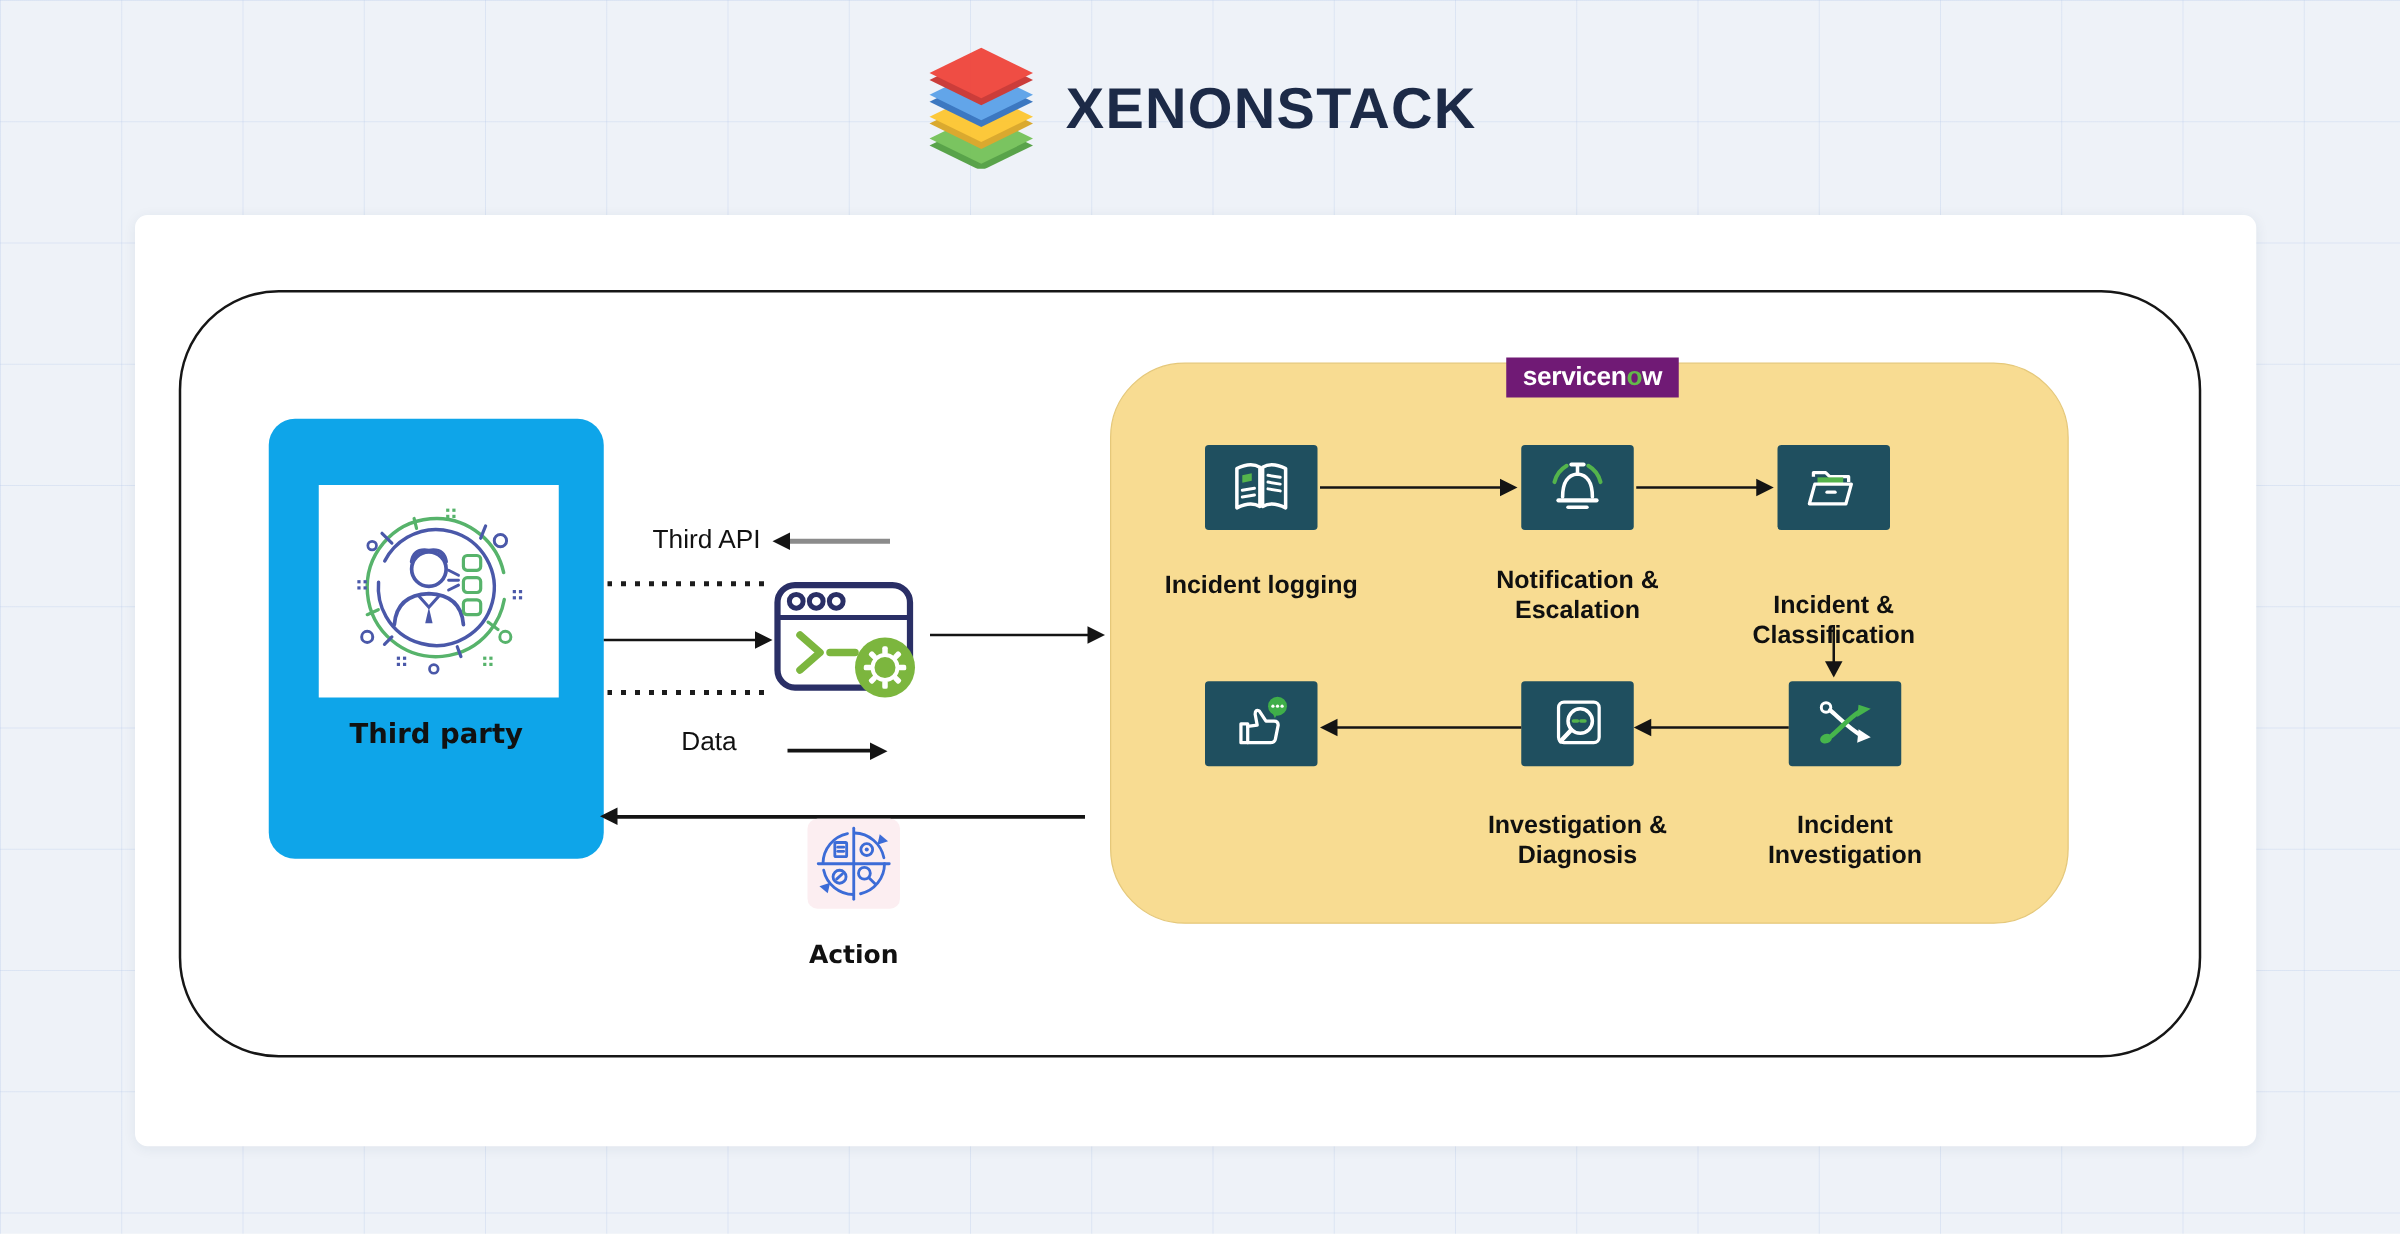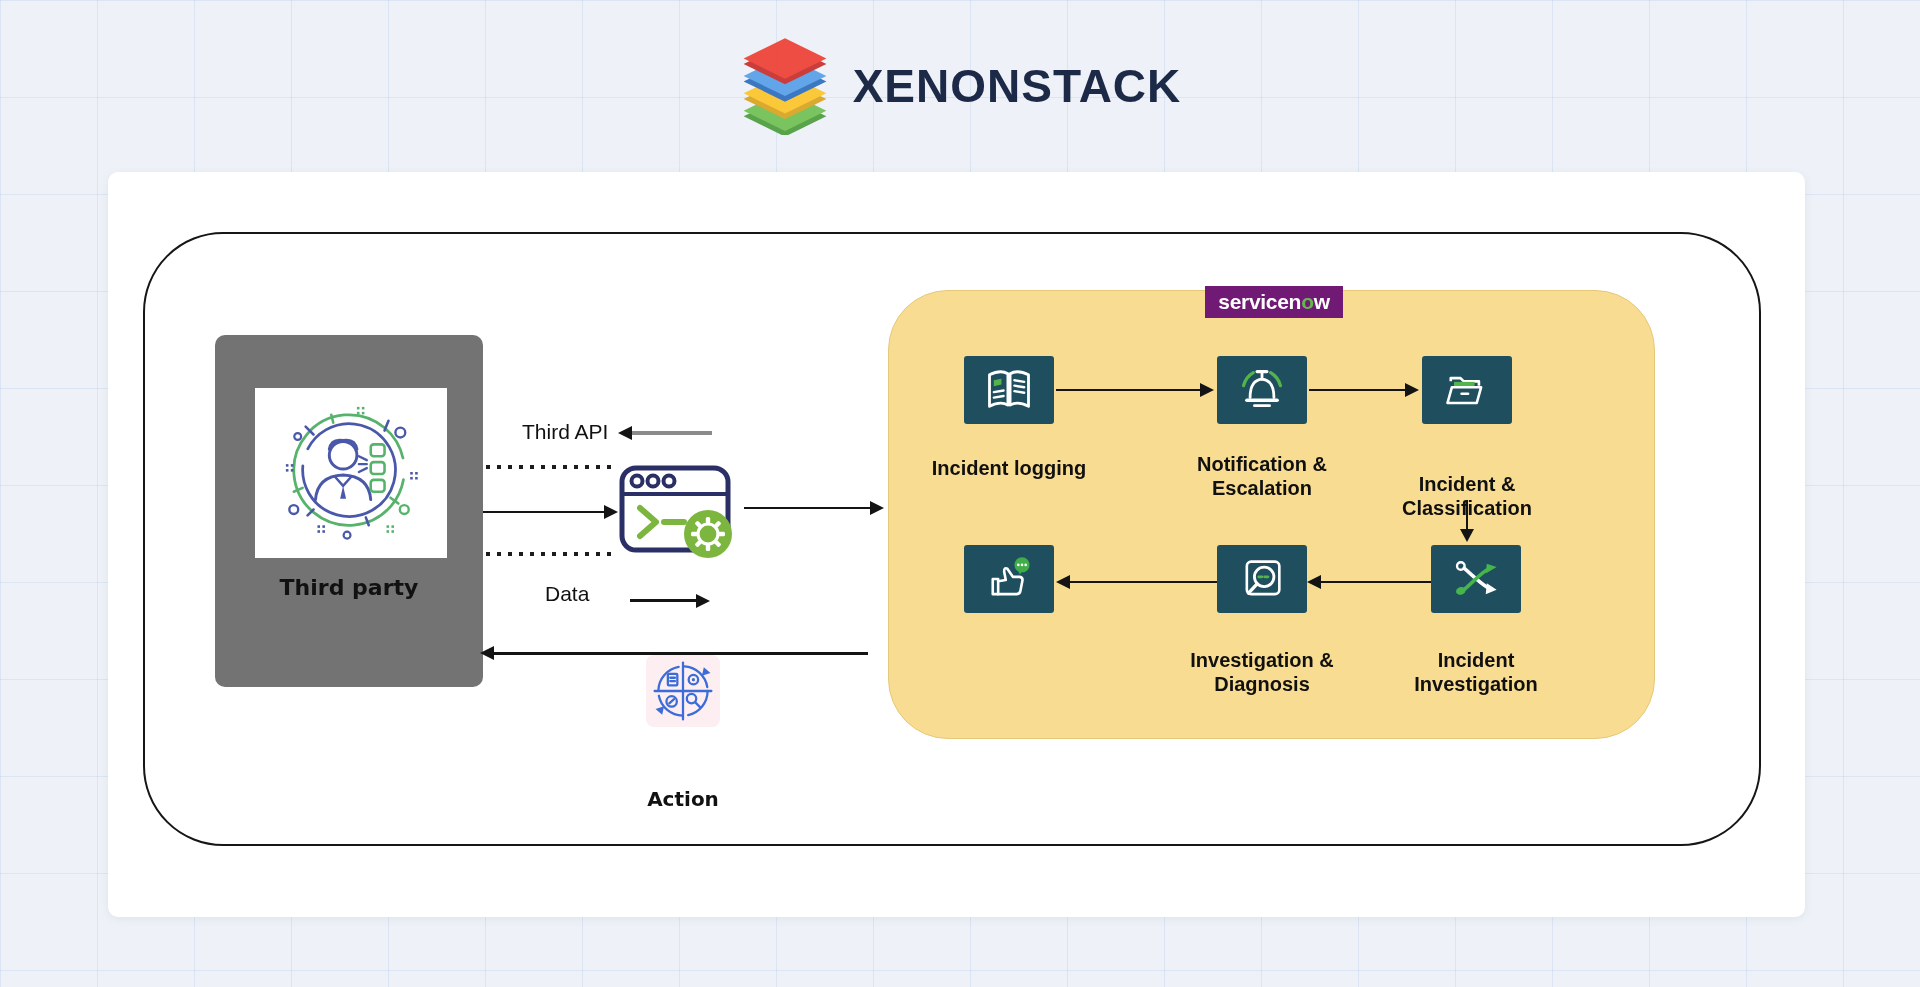--- a/index.html
+++ b/index.html
@@ -21,38 +21,38 @@
   .wordmark{ font-size:46px; font-weight:700; letter-spacing:1px; color:#1c2a47; }
 
   
   .card{ position:absolute; left:108px; top:172px; width:1697px; height:745px;
     background:#ffffff; border-radius:10px; box-shadow:0 2px 10px rgba(30,50,90,.07); }
   .frame{ position:absolute; left:143px; top:232px; width:1618px; height:614px;
     border:2px solid #161616; border-radius:80px; }
 
   
   .green-box{ position:absolute; left:215px; top:335px; width:268px; height:352px;
-    background:#737373; border-radius:10px; }
+    background:#0ea5e9; border-radius:21px; }
   .person-card{ position:absolute; left:40px; top:53px; width:192px; height:170px;
     background:#ffffff; display:flex; align-items:center; justify-content:center; }
   .person-card svg{ width:158px; height:148px; }
   .third-party-label{ position:absolute; left:0; top:240px; width:268px; text-align:center;
     font-family:"DejaVu Sans", sans-serif; font-weight:700; font-size:22px; color:#111; }
 
   
   .terminal{ position:absolute; left:618px; top:464px; width:124px; height:100px; }
 
   
   .rest-api-label{ position:absolute; left:522px; top:420px; font-size:21px; font-weight:500; color:#111; }
   .data-label{ position:absolute; left:545px; top:582px; font-size:21px; font-weight:500; color:#111; }
   .action-wrap{ position:absolute; left:646px; top:655px; width:74px; height:72px;
     background:#fceef1; border-radius:8px; display:flex; align-items:center; justify-content:center; }
   .action-wrap svg{ width:70px; height:70px; }
   .action-label{ position:absolute; left:618px; top:751px; width:130px; text-align:center;
-    font-family:"DejaVu Sans", sans-serif; font-weight:700; font-size:20px; color:#111;margin-top:36px; }
+    font-family:"DejaVu Sans", sans-serif; font-weight:700; font-size:20px; color:#111; }
 
   
   .dotted{ position:absolute; width:128px; height:4px;
     background:repeating-linear-gradient(90deg,#1c1c1c 0 4px, transparent 4px 11px); }
 
   
   .shaft{ position:absolute; background:#141414; }
   .head-r{ position:absolute; width:0; height:0;
     border-left:14px solid #141414; border-top:7px solid transparent; border-bottom:7px solid transparent; }
   .head-l{ position:absolute; width:0; height:0;

